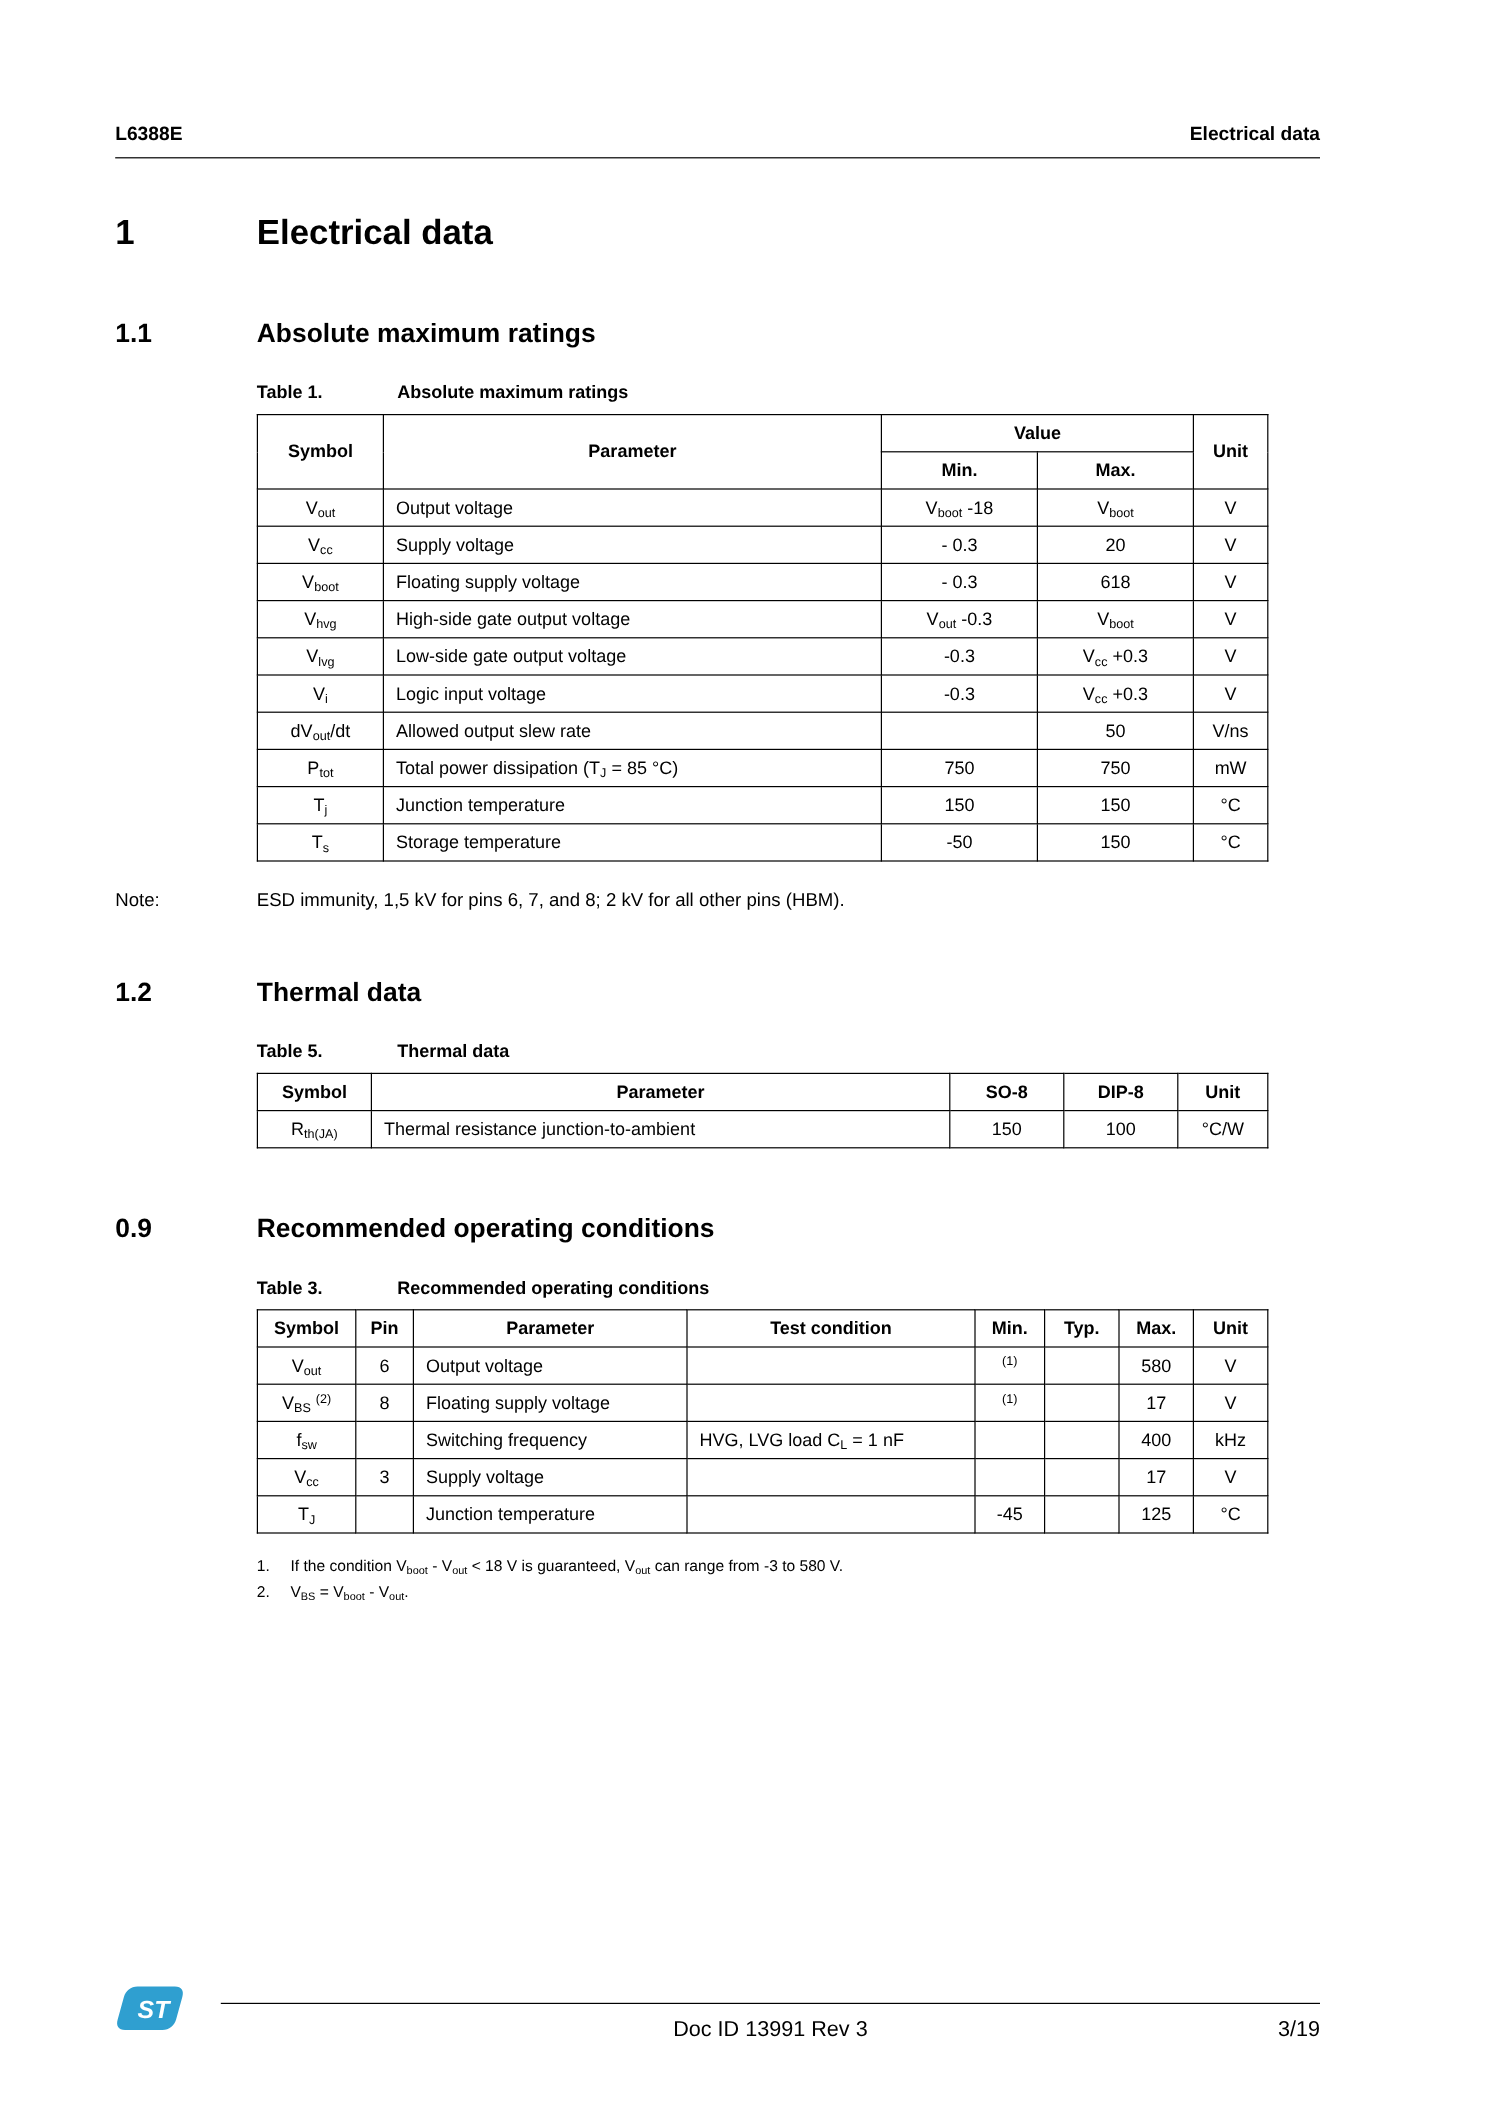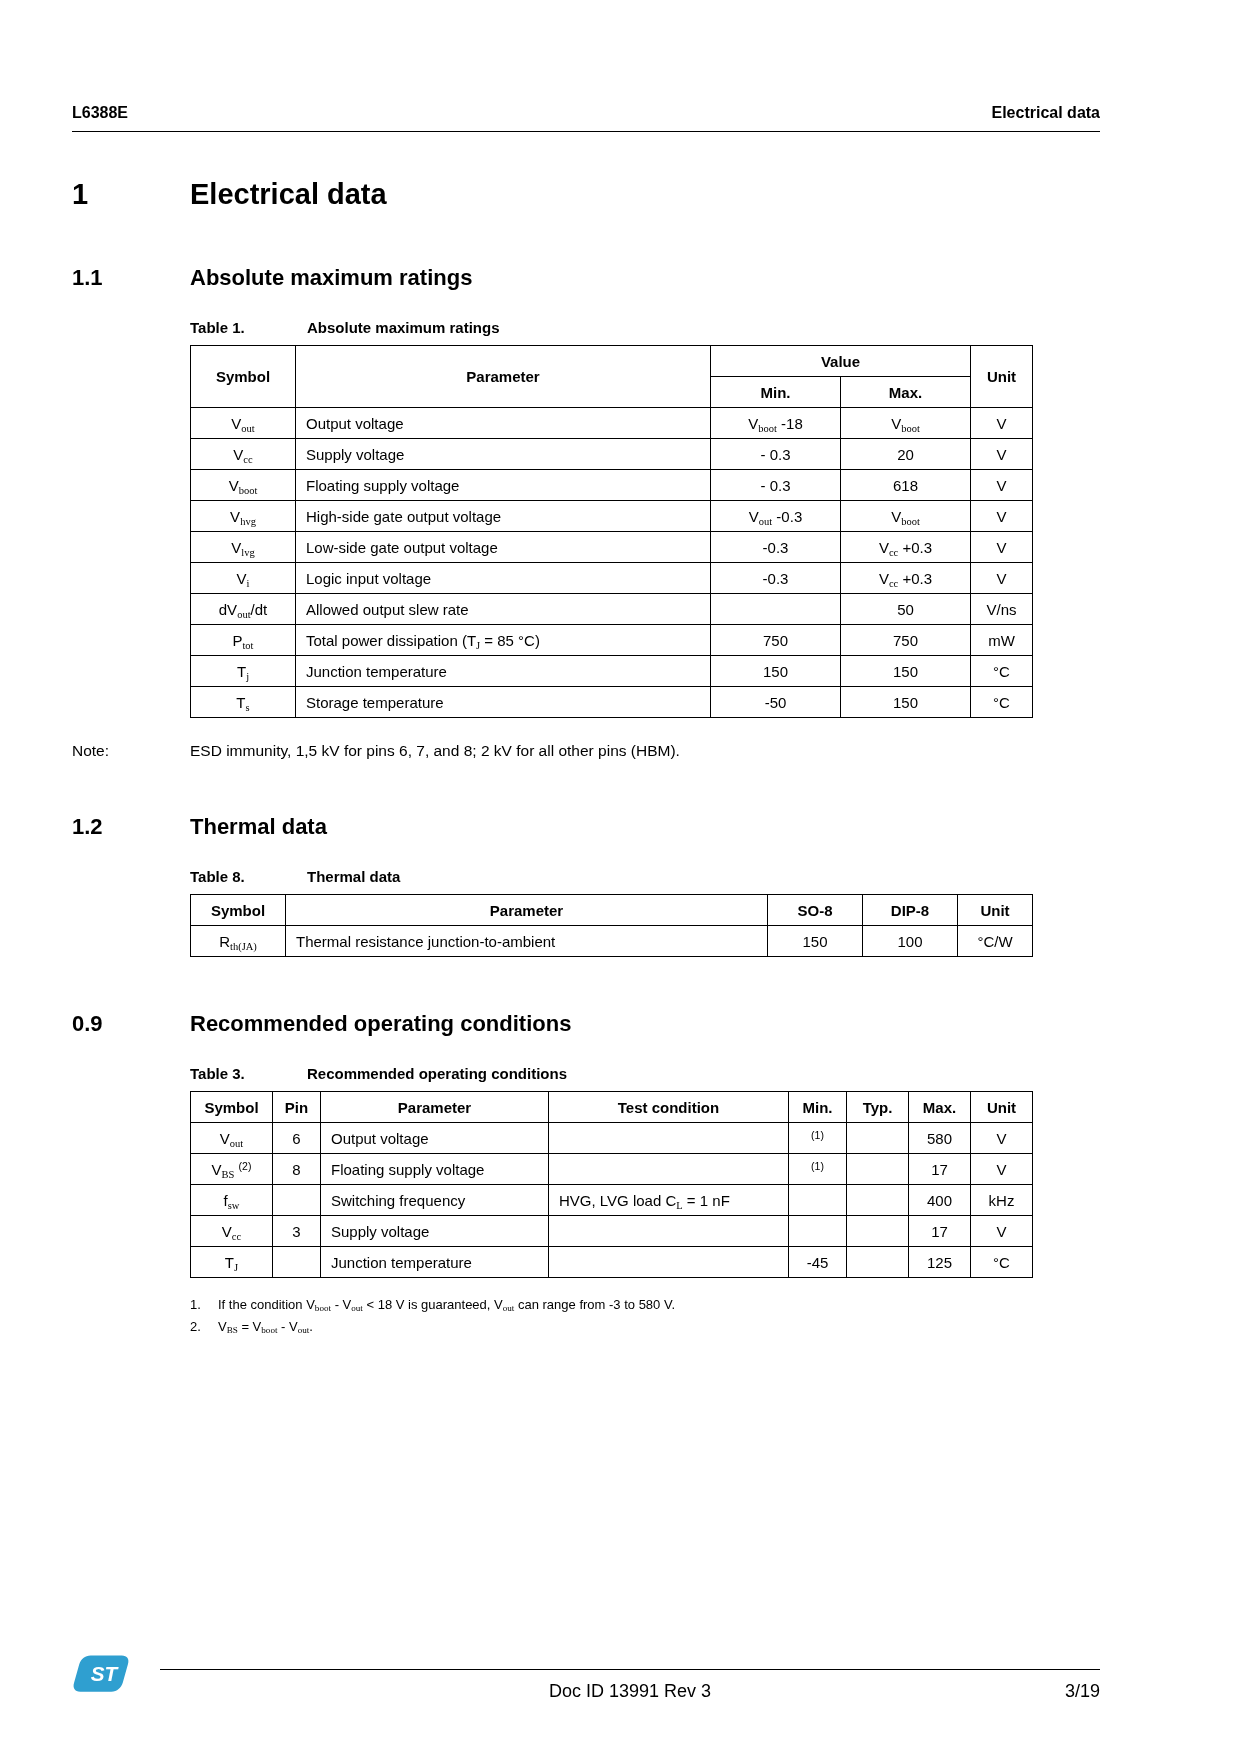--- a/index.html
+++ b/index.html
@@ -1,20 +1,20 @@
 <!DOCTYPE html>
 <html><head>
 <meta charset="utf-8">
 <style>
   * { margin:0; padding:0; box-sizing:border-box; }
   html,body { background:#fff; }
   body { font-family:"Liberation Sans", sans-serif; color:#000; }
   .page {
     width:1240px; height:1754px; margin:0 auto; background:#fff;
-    padding:104px 140px 52px 72px;
+    padding:104px 140px 52px 96px;
     display:flex; flex-direction:column; overflow:hidden;
   }
   
   .doc-header {
     display:flex; justify-content:space-between; align-items:flex-end;
     font-size:16px; font-weight:bold; padding-bottom:9px; border-bottom:1px solid #000;
   }
   
   .sec { display:flex; font-weight:bold; }
   .sec-num { width:118px; flex-shrink:0; }
@@ -22,21 +22,21 @@
   .h2 { margin-top:54px; font-size:22px; }
   
   .tcaption { display:flex; margin:28px 0 9px 118px; font-size:15px; font-weight:bold; }
   .tcap-label { width:117px; flex-shrink:0; }
   
   table { border-collapse:collapse; margin-left:118px; width:842px; font-size:15px; table-layout:fixed; }
   th, td { border:1px solid #000; padding:4px 8px; height:31px; vertical-align:middle; }
   th { font-weight:bold; text-align:center; }
   td.c { text-align:center; }
   td.l { text-align:left; padding-left:10px; }
-  sub { font-size:0.7em; vertical-align:-0.25em; line-height:0;font-family:Liberation Serif, serif; }
+  sub { font-size:0.7em; vertical-align:-0.25em; line-height:0; }
   sup { font-size:0.7em; vertical-align:0.5em; line-height:0; }
   
   .note { display:flex; margin-top:24px; font-size:15.5px; }
   .note-label { width:118px; flex-shrink:0; }
   
   .fnotes { margin:12px 0 0 118px; font-size:13px; }
   .fnote { display:flex; margin-top:7px; }
   .fnote-num { width:28px; flex-shrink:0; }
   
   .doc-footer { margin-top:auto; display:flex; align-items:flex-start;gap:24px; }
@@ -168,21 +168,21 @@
     <span class="note-label">Note:</span>
     <span>ESD immunity, 1,5 kV for pins 6, 7, and 8; 2 kV for all other pins (HBM).</span>
   </div>
 
   <div class="sec h2">
     <span class="sec-num">1.2</span>
     <span class="sec-title">Thermal data</span>
   </div>
 
   <div class="tcaption">
-    <span class="tcap-label">Table 8.</span>
+    <span class="tcap-label">Table 5.</span>
     <span>Thermal data</span>
   </div>
 
   <table>
     <colgroup>
         <col style="width:95px">
         <col style="width:482px">
         <col style="width:95px">
         <col style="width:95px">
         <col style="width:75px">

